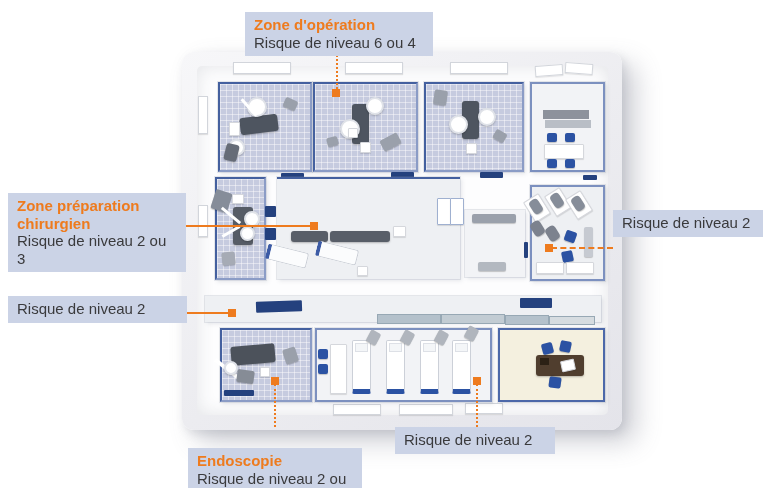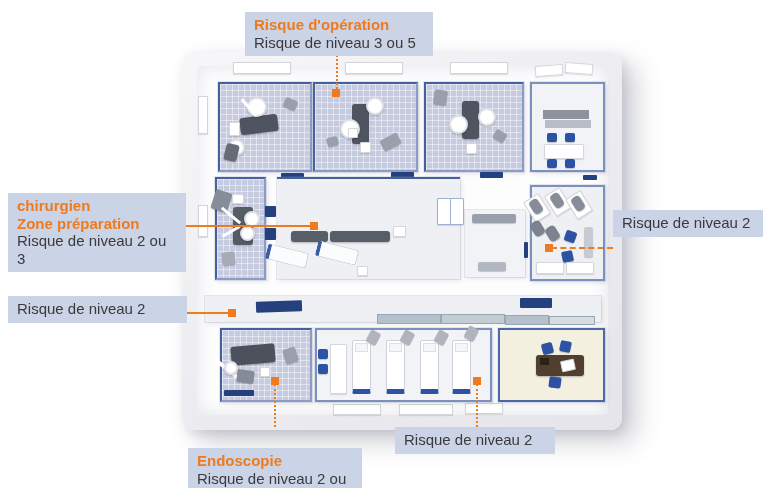--- a/index.html
+++ b/index.html
@@ -209,29 +209,29 @@
   <div class="dot" style="left:545px;top:244px"></div>
 
   <div class="lead" style="left:274px;top:384px;height:43px;border-left:2px dotted var(--accent,#ee7b1e)"></div>
   <div class="dot" style="left:271px;top:377px"></div>
 
   <div class="lead" style="left:476px;top:384px;height:43px;border-left:2px dotted var(--accent,#ee7b1e)"></div>
   <div class="dot" style="left:473px;top:377px"></div>
 
   <div class="callout" style="left:245px;top:12px;width:170px">
     <div class="co-title">
-      <div>Risque d'opération</div>
-    </div>
-    <div class="co-risk">Risque de niveau 3 ou 5</div>
+      <div>Zone d'opération</div>
+    </div>
+    <div class="co-risk">Risque de niveau 6 ou 4</div>
   </div>
 
   <div class="callout" style="left:8px;top:193px;width:160px">
     <div class="co-title">
+      <div>Zone préparation</div>
       <div>chirurgien</div>
-      <div>Zone préparation</div>
     </div>
     <div class="co-risk">Risque de niveau 2 ou 3</div>
   </div>
 
   <div class="callout" style="left:8px;top:296px;width:161px">
     <div class="co-risk">Risque de niveau 2</div>
   </div>
 
   <div class="callout" style="left:613px;top:210px;width:132px">
     <div class="co-risk">Risque de niveau 2</div>

